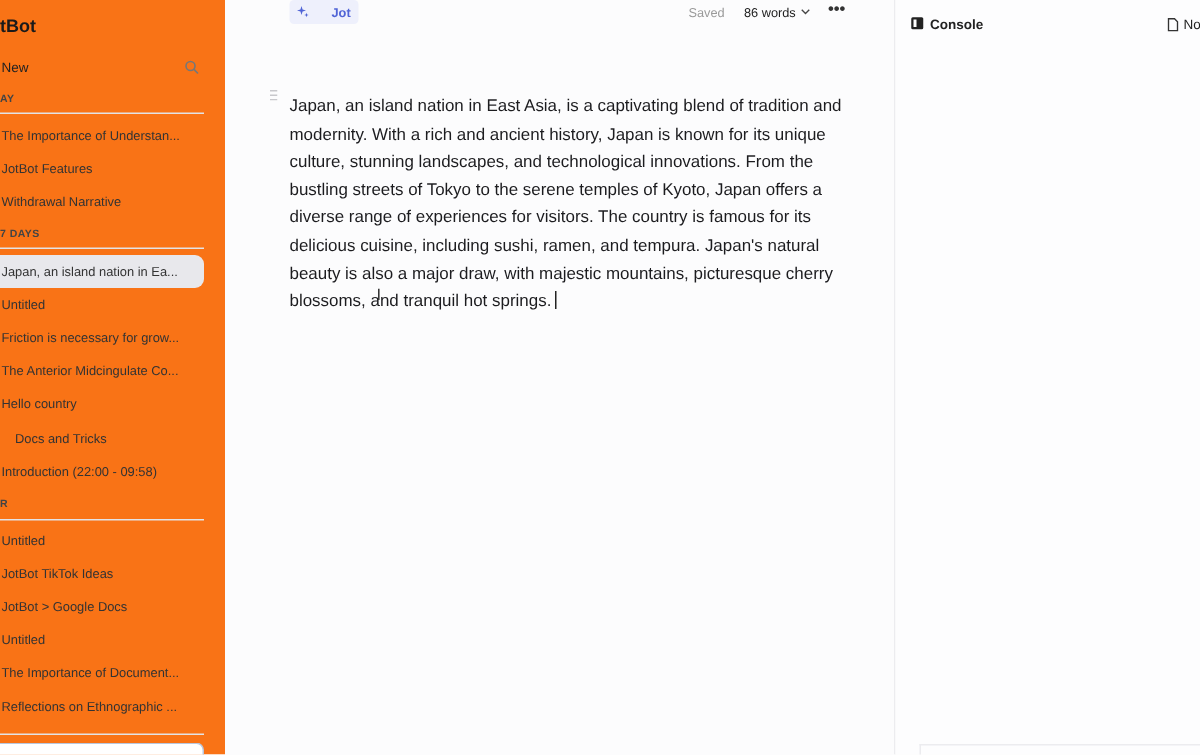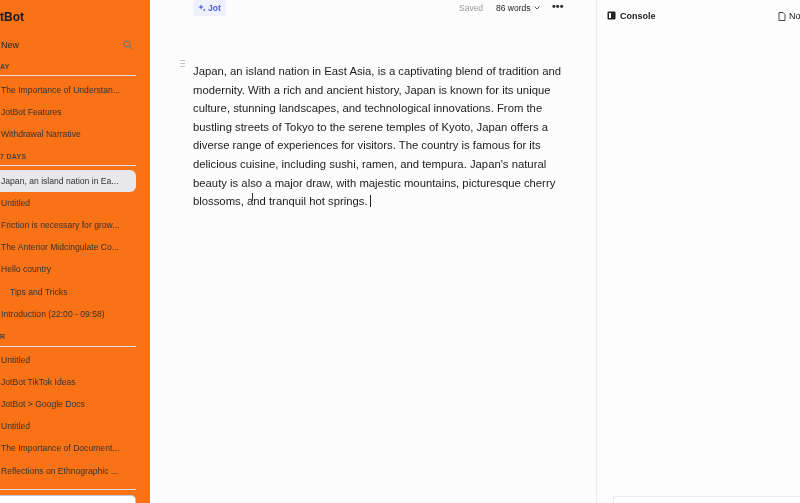--- a/index.html
+++ b/index.html
@@ -13,21 +13,21 @@
   .new-label { font-size: 9px; color: #222; position: absolute; left: 1px; top: 1px; }
   .search-icon { position: absolute; left: 123px; top: 1px; width: 10px; height: 10px; }
   .section-label { position: absolute; left: 0; font-size: 7px; font-weight: bold; color: #444; letter-spacing: 0.3px; }
   .section-line { position: absolute; left: 0; width: 136px; height: 1px; background: #e3e3e6; }
   .item { position: absolute; left: 0; width: 136px; height: 22px; font-size: 8.6px; color: #333; line-height: 22px; padding-left: 1px; white-space: nowrap; overflow: hidden; }
   .item.active { background: #e8e8ec; border-radius: 0 6px 6px 0; }
   .bottom-box { position: absolute; left: 0; top: 495px; width: 136px; height: 12px; border: 1px solid #b9c7de; border-left: none; border-radius: 0 5px 0 0; background: #fff; }
 
   
   .editor { position: absolute; left: 150px; top: 0; width: 446px; height: 503px; background: #fcfcfd; }
-  .jot-btn { position: absolute; left: 43px; top: 0px; height: 16px; padding: 0 5px; background: #eef0fc; border-radius: 3px; font-size: 8.5px; font-weight: bold; color: #5064d6; line-height: 16px; display: flex; align-items: center; gap: 2px; }
+  .jot-btn { position: absolute; left: 43px; top: 0px; height: 16px; padding: 0 5px; background: #eef0fc; border-radius: 3px; font-size: 8.5px; font-weight: bold; color: #5064d6; line-height: 16px; display: flex; align-items: center; gap: 15px; }
   .saved { position: absolute; left: 309px; top: 3px; font-size: 8.5px; color: #999; }
   .words { position: absolute; left: 346px; top: 3px; font-size: 8.5px; color: #222; display: flex; align-items: center; gap: 3px; }
   .more { position: absolute; left: 402px; top: 0px; font-size: 11px; font-weight: bold; color: #333; letter-spacing: 0px; }
   .drag-handle { position: absolute; left: 30px; top: 60px; width: 5px; height: 7px; }
   .para { position: absolute; left: 43px; top: 62px; width: 380px; font-size: 11.3px; line-height: 18.6px; color: #1c1c1f; }
   .caret { display: inline-block; width: 1px; height: 12px; background: #222; vertical-align: -2px; margin-left: 2px; }
   .ibeam { position: absolute; left: 101px; top: 191px; font-size: 11px; color: #333; }
 
   
   .divider { position: absolute; left: 596px; top: 0; width: 1px; height: 503px; background: #ececef; }
@@ -58,21 +58,21 @@
     <div class="item" style="top:101px">JotBot Features</div>
     <div class="item" style="top:123px">Withdrawal Narrative</div>
 
     <div class="section-label" style="top:153px">7 DAYS</div>
     <div class="section-line" style="top:165px"></div>
     <div class="item active" style="top:170px">Japan, an island nation in Ea...</div>
     <div class="item" style="top:192px">Untitled</div>
     <div class="item" style="top:214px">Friction is necessary for grow...</div>
     <div class="item" style="top:236px">The Anterior Midcingulate Co...</div>
     <div class="item" style="top:258px">Hello country</div>
-    <div class="item" style="top:281px; padding-left:10px">Tips and Tricks</div>
+    <div class="item" style="top:281px; padding-left:10px">Docs and Tricks</div>
     <div class="item" style="top:303px">Introduction (22:00 - 09:58)</div>
 
     <div class="section-label" style="top:333px">R</div>
     <div class="section-line" style="top:346px"></div>
     <div class="item" style="top:349px">Untitled</div>
     <div class="item" style="top:371px">JotBot TikTok Ideas</div>
     <div class="item" style="top:393px">JotBot &gt; Google Docs</div>
     <div class="item" style="top:415px">Untitled</div>
     <div class="item" style="top:437px">The Importance of Document...</div>
     <div class="item" style="top:460px">Reflections on Ethnographic ...</div>

